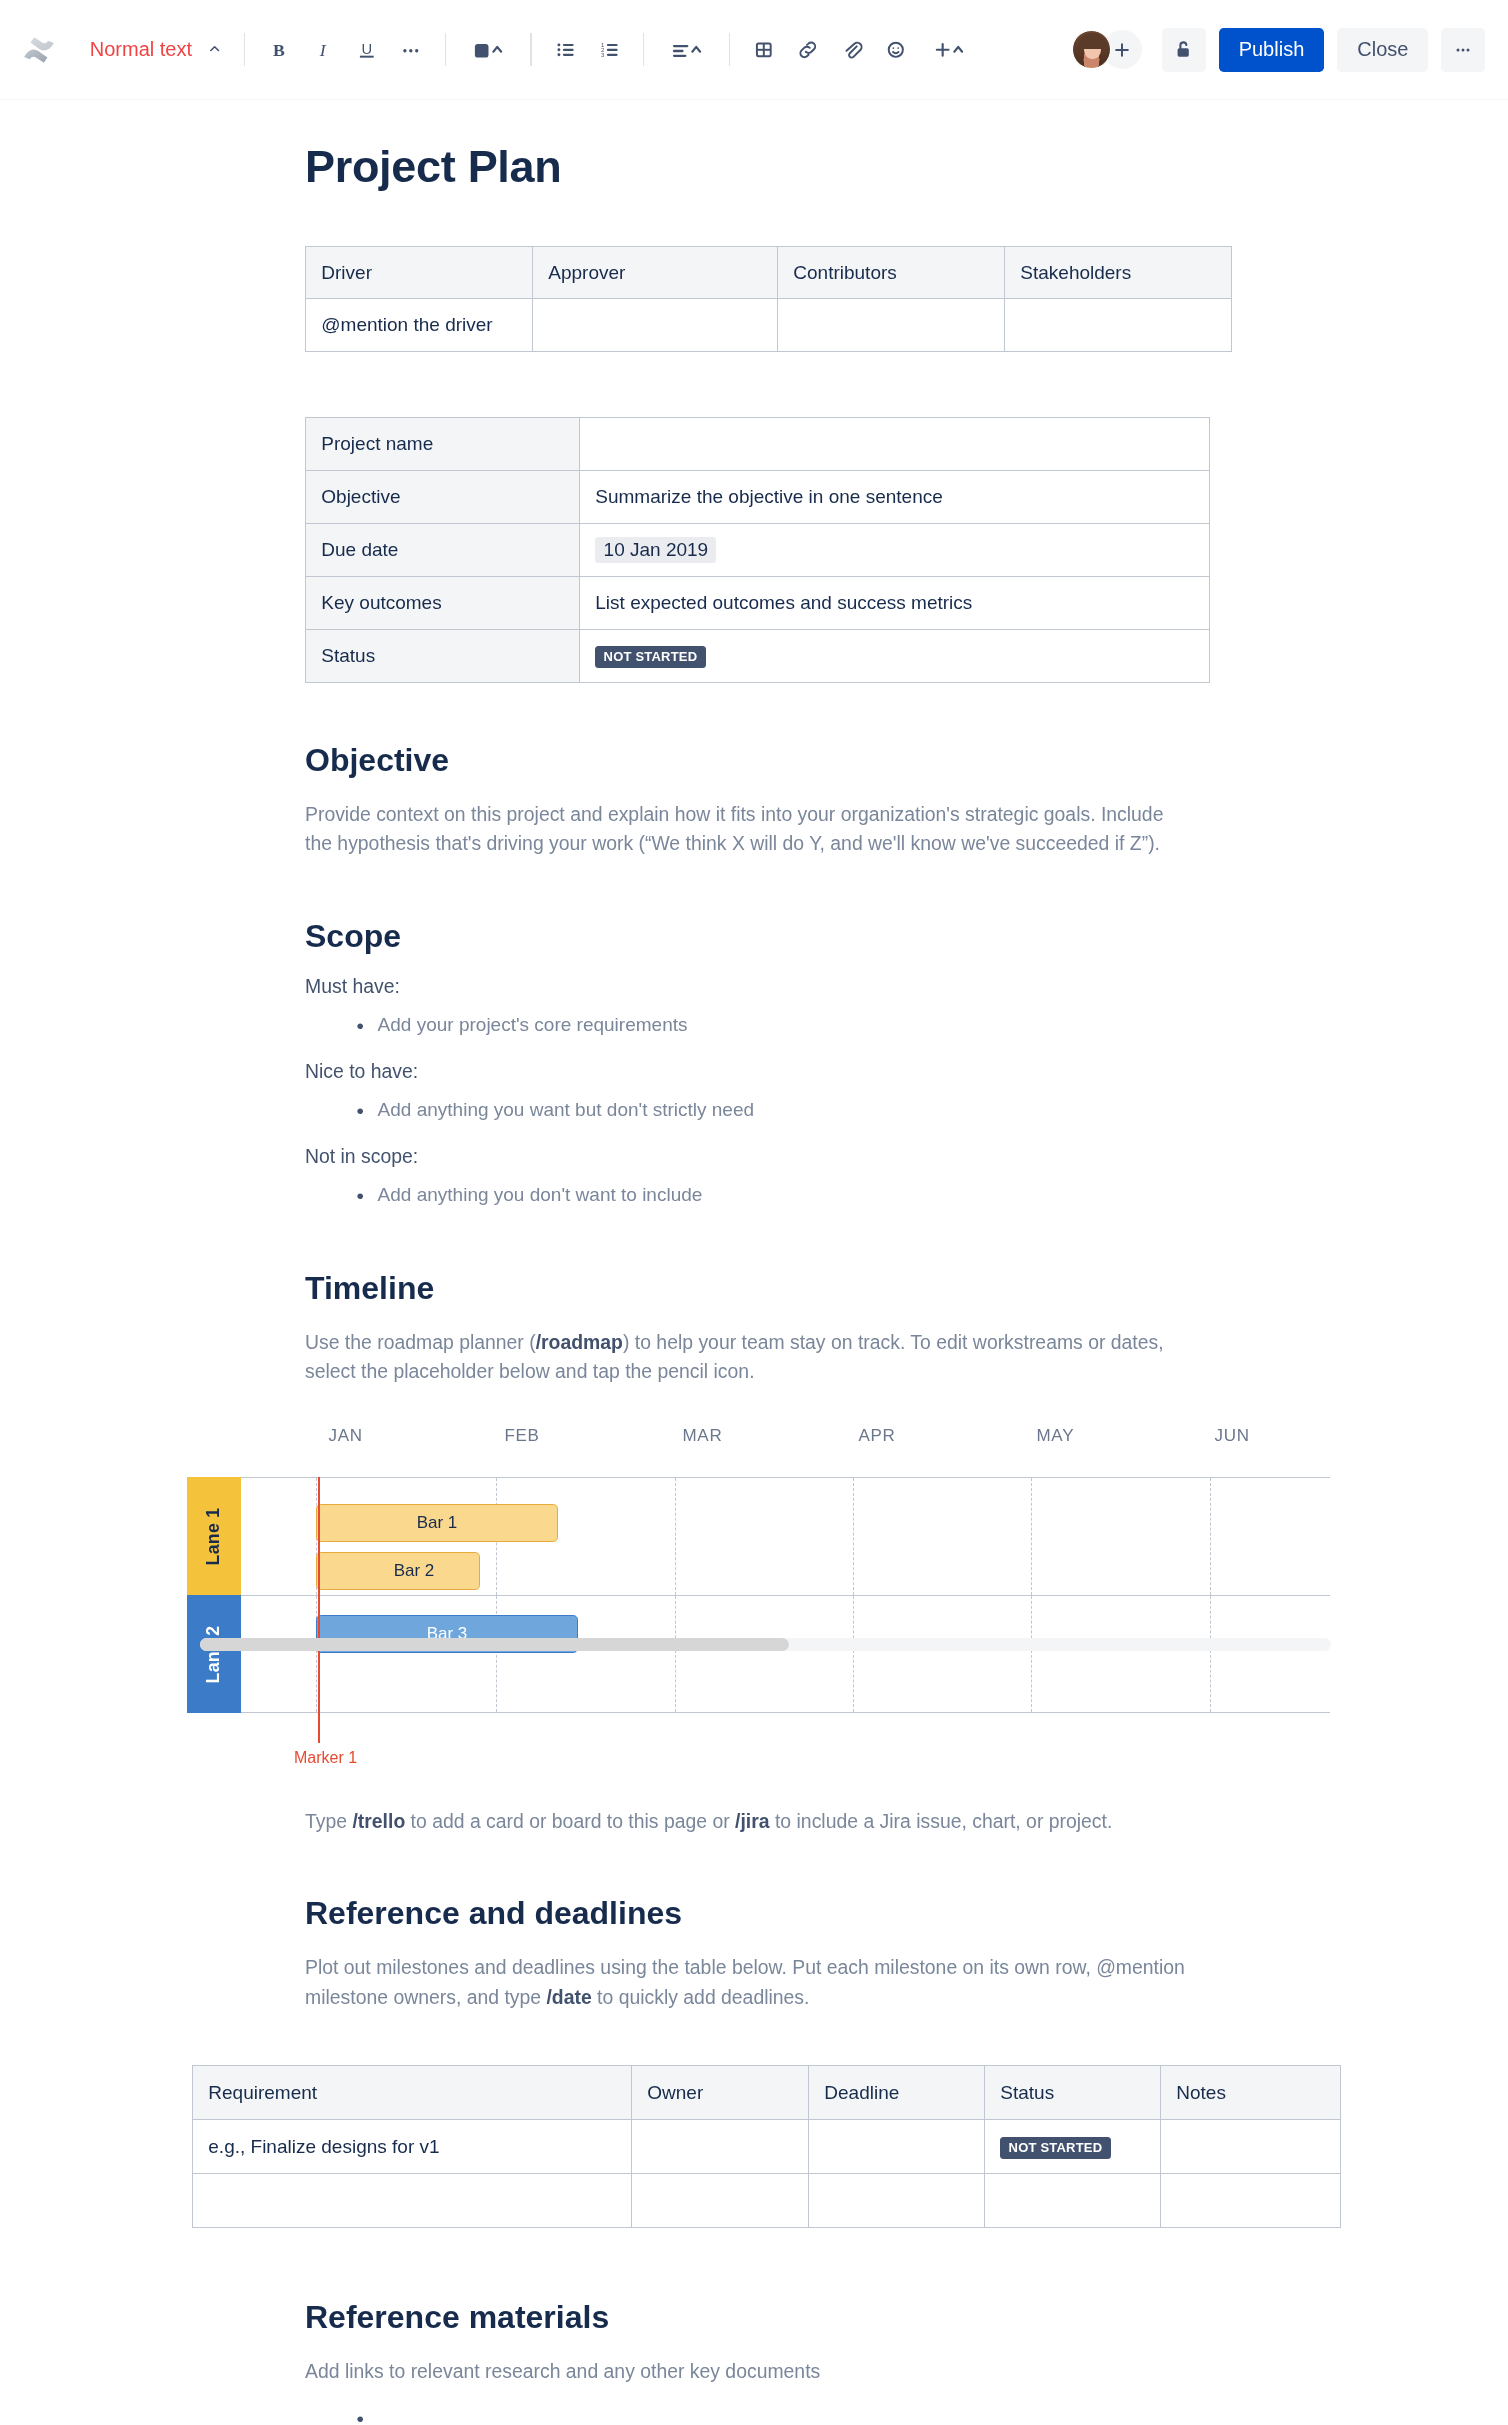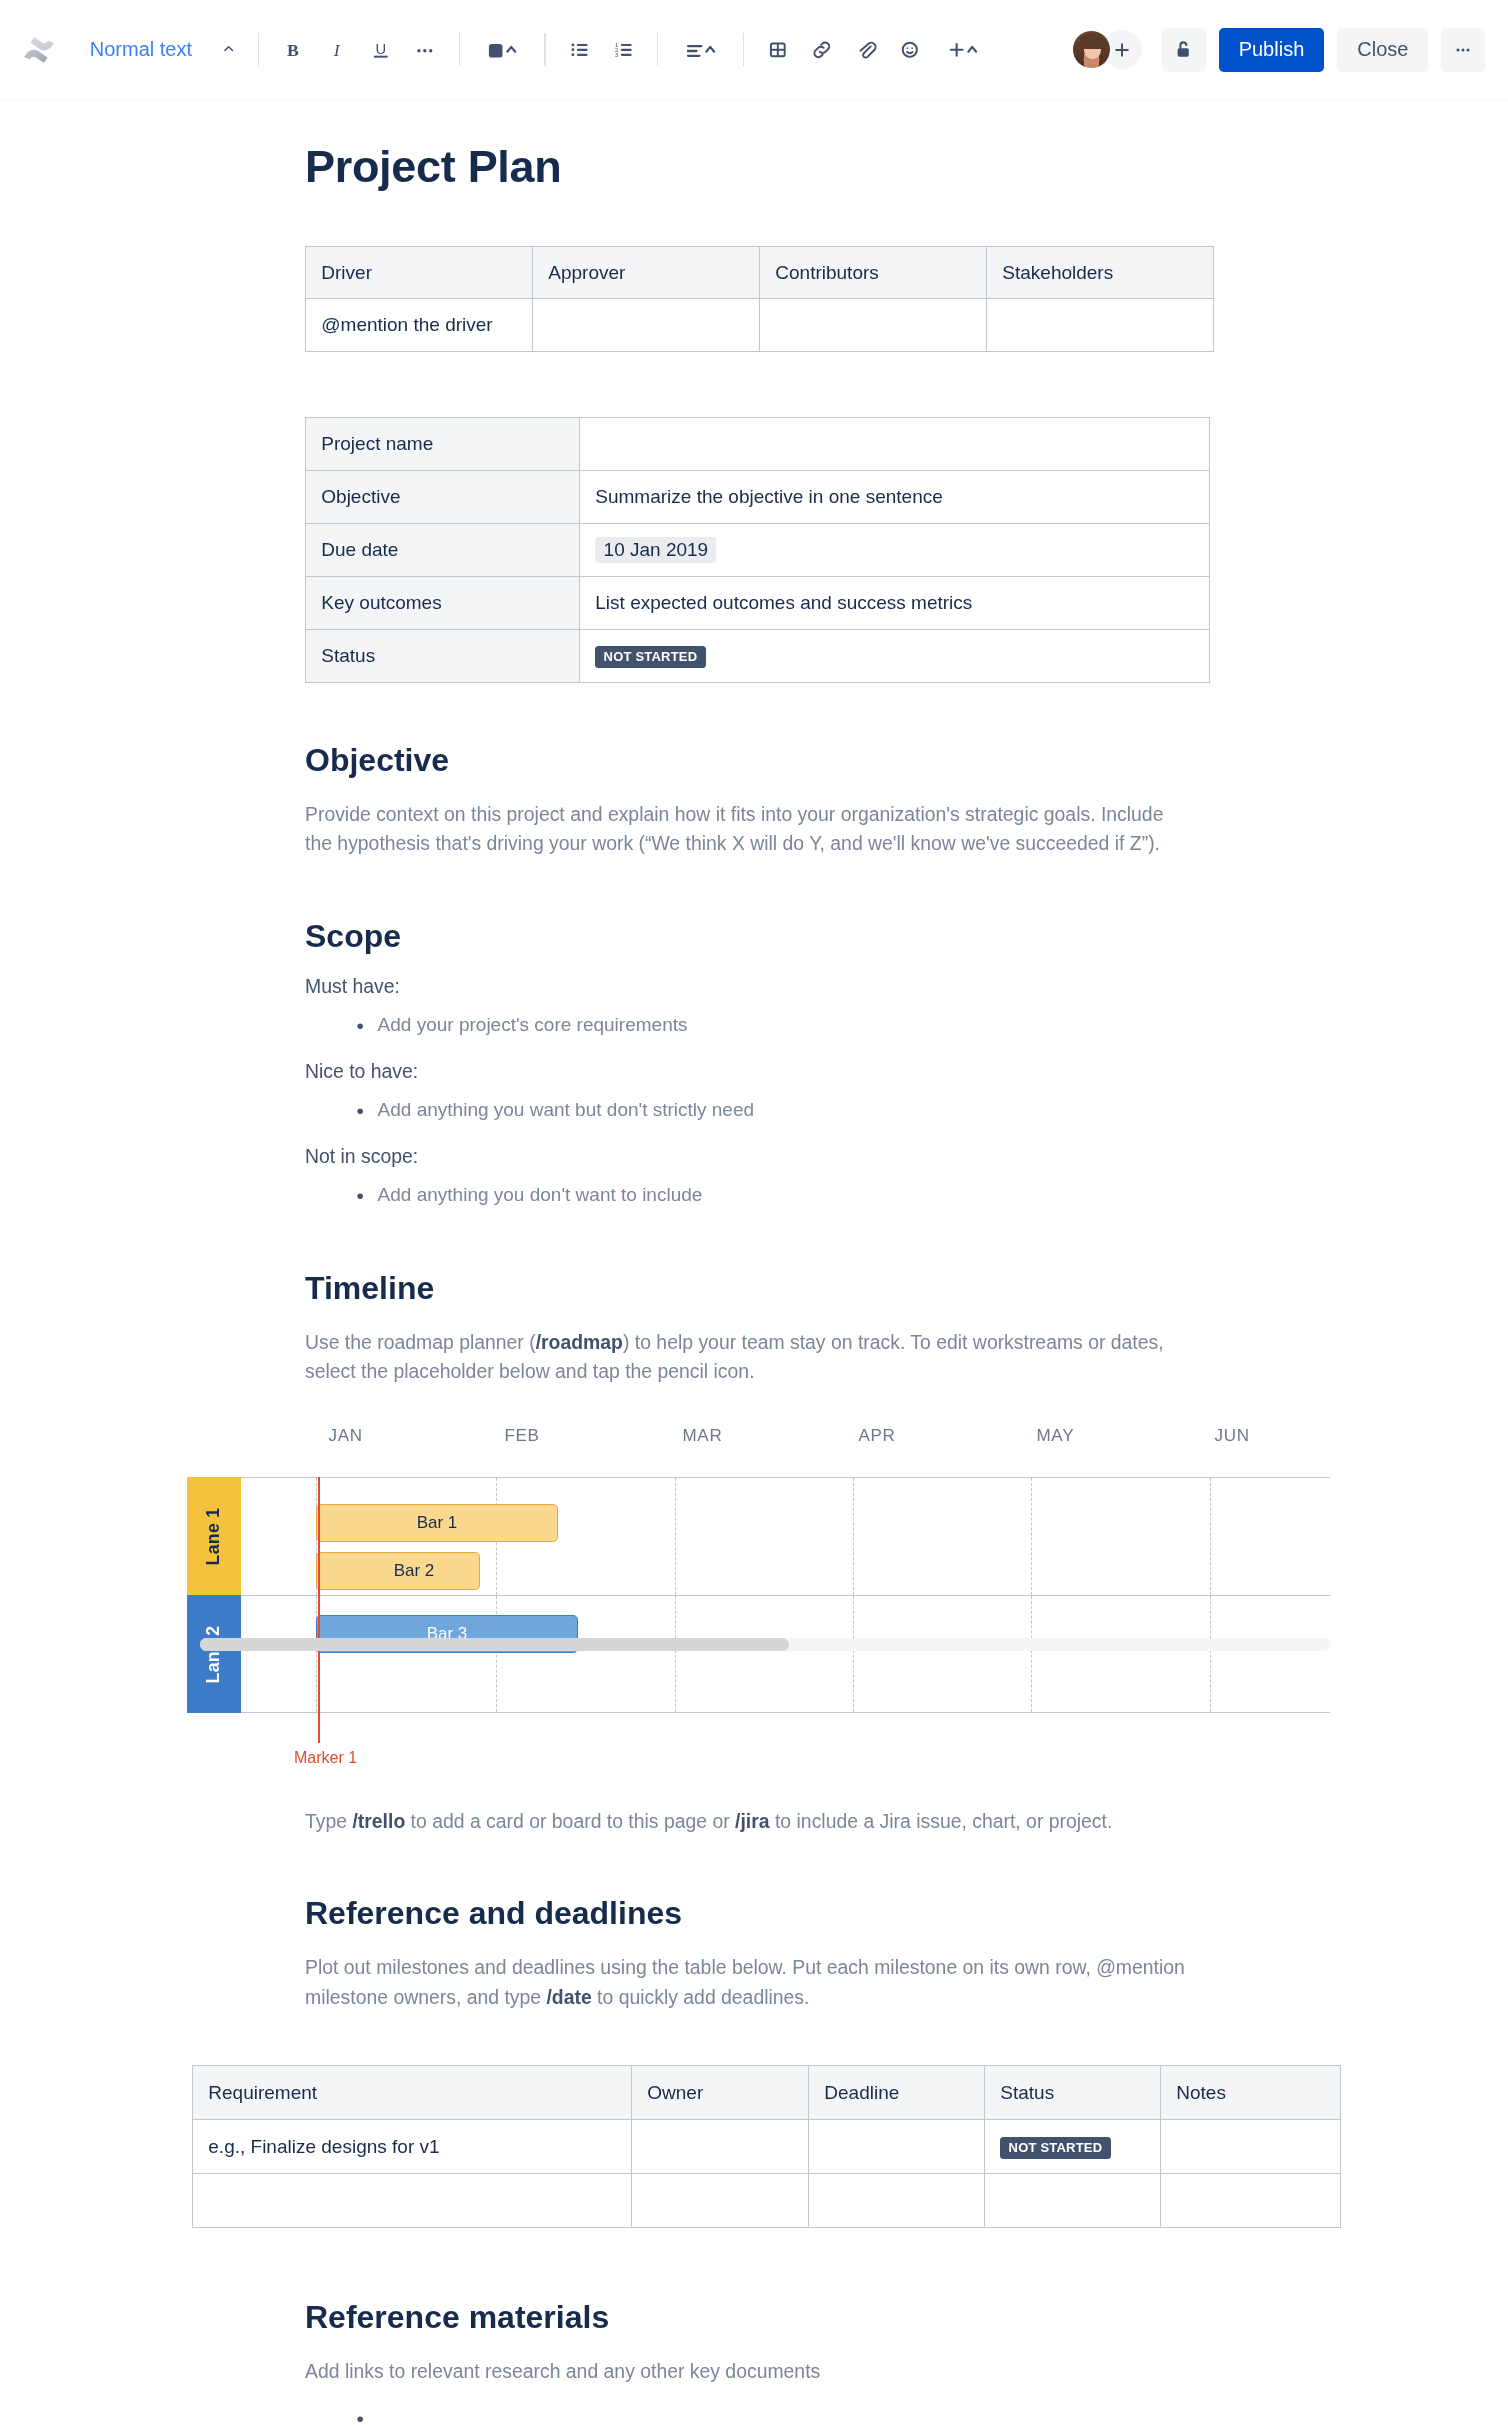--- a/index.html
+++ b/index.html
@@ -16,23 +16,23 @@
     position: absolute; top: 0; left: 0; width: 1509px; height: 99px;
     background: #ffffff; display: flex; align-items: center;
     box-shadow: 0 0.6px 0 rgba(9,30,66,0.06);
   }
   .logo {
     width: 38px; height: 38px; margin-left: 20px; margin-right: 22.4px;
     display: flex; align-items: center; justify-content: center;
   }
   .toolbar-left { display: flex; align-items: center; }
   .blockmenu {
-    display: flex; align-items: center; gap: 27px;
+    display: flex; align-items: center; gap: 13px;
     padding: 5.9px 9.4px; border-radius: 4.7px; cursor: pointer;
-    font-size: 20px; color: #3b82f6;
+    font-size: 20px; color: #ef4444;
   }
   .tb-sep { width: 1.2px; height: 33px; background: #DFE1E6; margin: 0 11.8px; }
   .tb-btn {
     width: 44px; height: 44px; border-radius: 4.7px; display: flex;
     align-items: center; justify-content: center; cursor: pointer;
     color: #42526E;
   }
   .tb-btn.wide { width: 61px; }
   .chev { margin-left: 2.4px; }
 
@@ -367,21 +367,21 @@
 </div>
 
 <div class="doc">
 
   <h1 class="page-title">Project Plan</h1>
 
   <table class="tbl" id="people-table">
     <tbody>
         <tr>
       <th style="width:227px">Driver</th>
-      <th style="width:227px">Approver</th>
+      <th style="width:245px">Approver</th>
       <th style="width:227px">Contributors</th>
       <th style="width:227px">Stakeholders</th>
     </tr>
     <tr>
       <td class="ph">@mention the driver</td>
       <td></td>
       <td></td>
       <td></td>
     </tr>
   </tbody>

